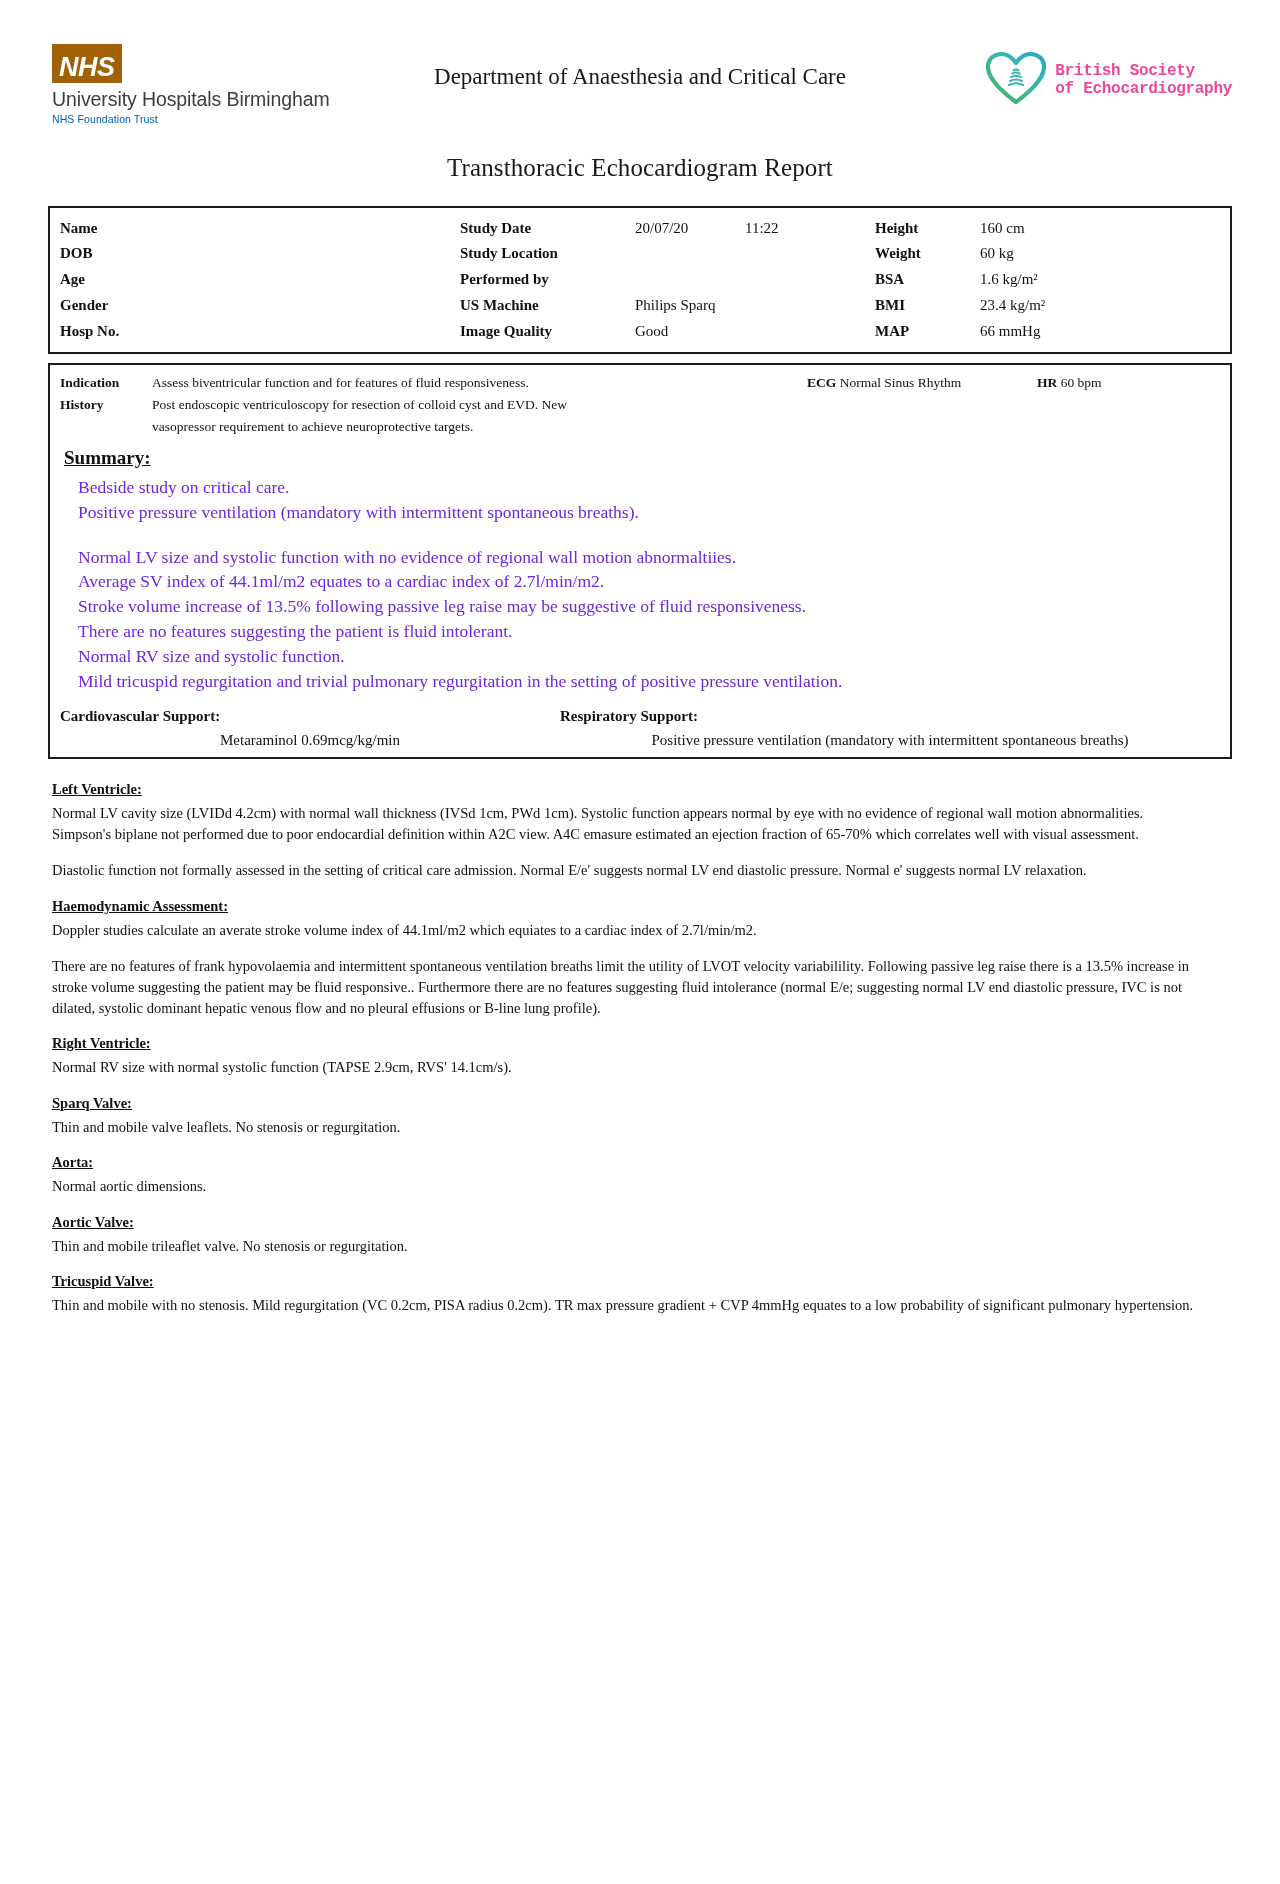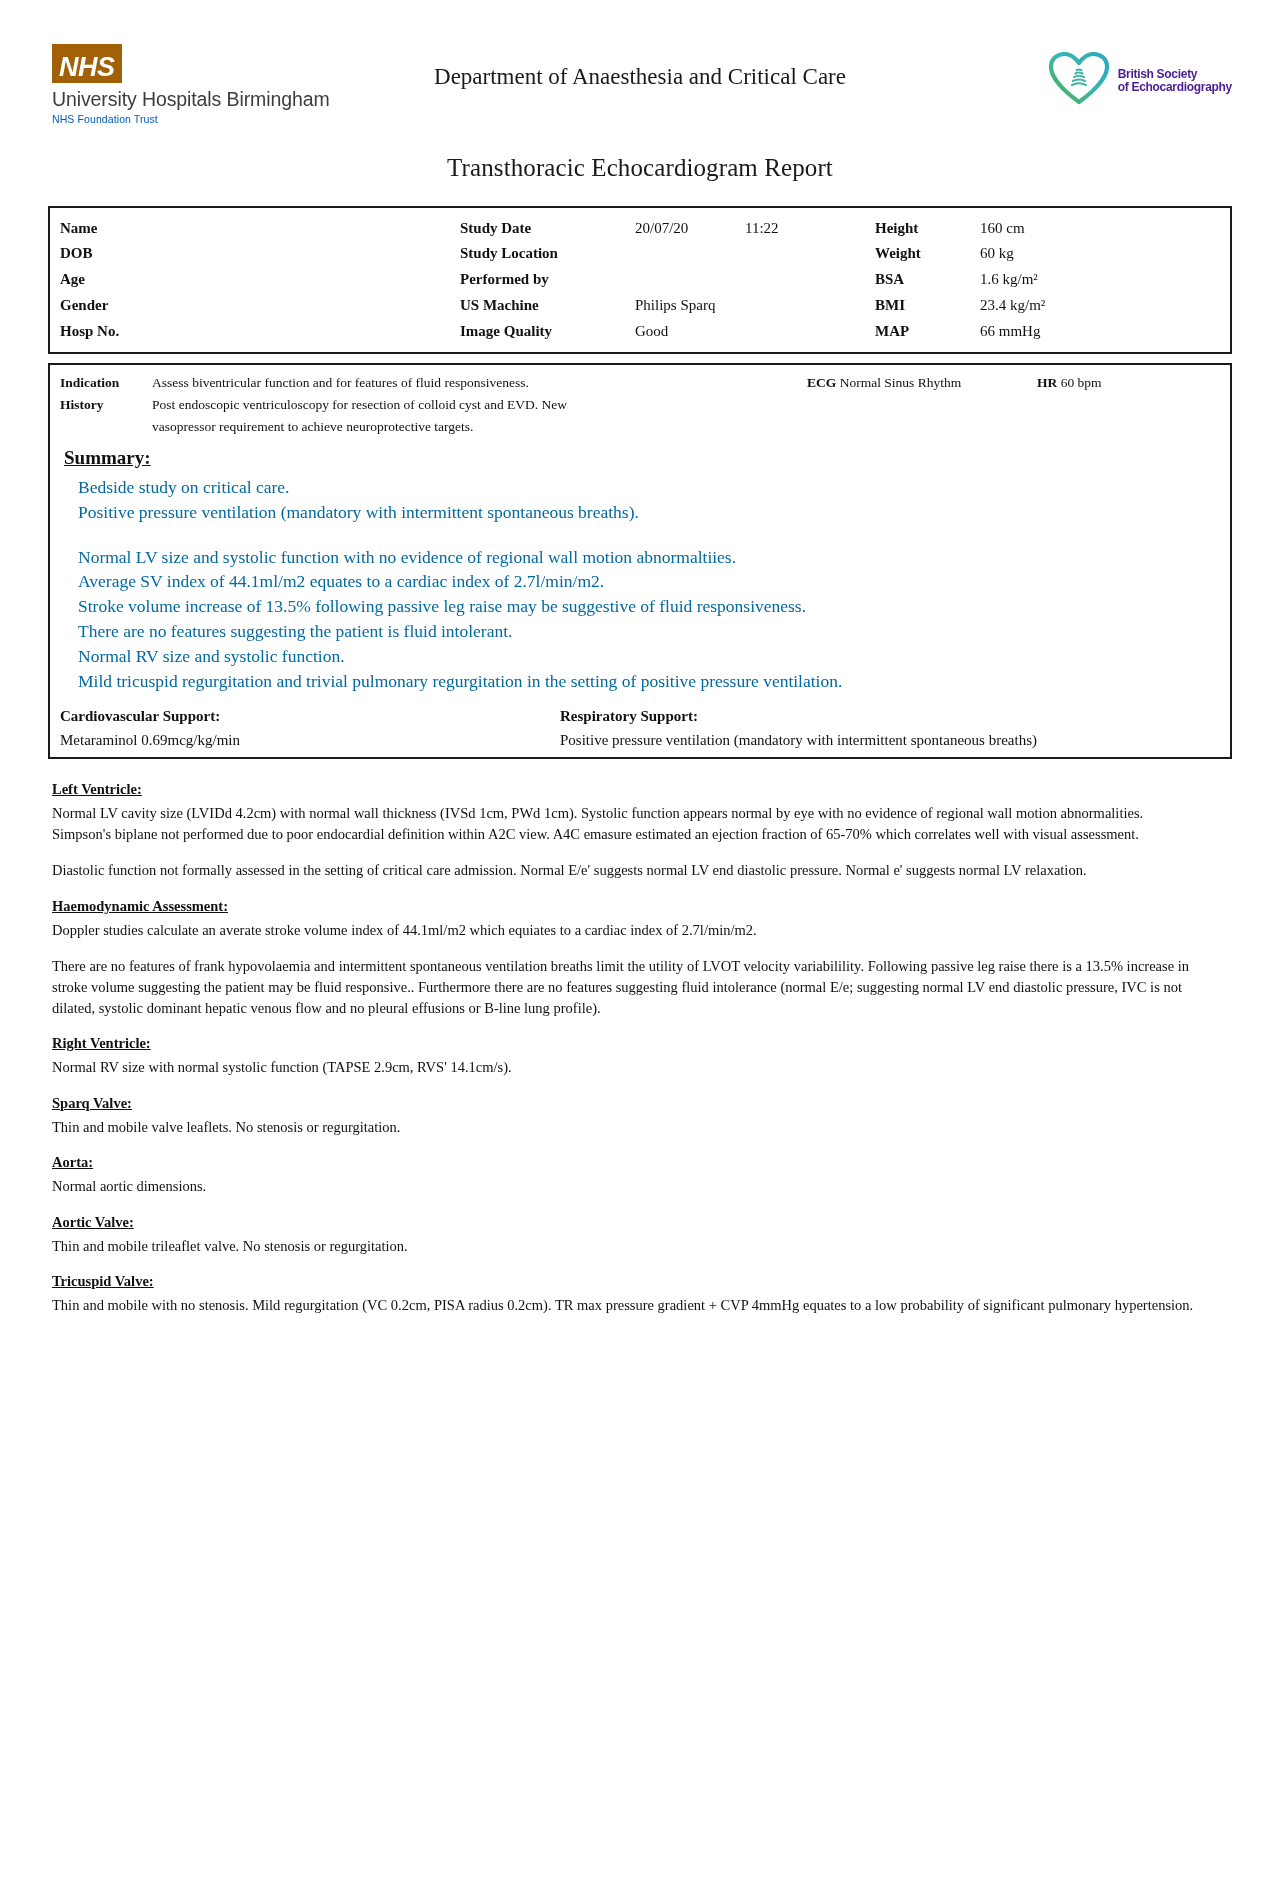--- a/index.html
+++ b/index.html
@@ -65,24 +65,24 @@
   }
   .bse-logo-block {
     width: 300px;
     display: flex;
     align-items: center;
     justify-content: flex-end;
     gap: 9px;
     padding-top: 8px;
   }
   .bse-text {
-    font-family: Liberation Sans, sans-serif;
+    font-family: Liberation Mono, monospace;
     font-weight: bold;
-    font-size: 12px;
-    color: #4c1d95;
+    font-size: 16px;
+    color: #ec4899;
     line-height: 1.12;
     letter-spacing: -0.3px;
   }
 
   
   .report-title {
     text-align: center;
     font-size: 25px;
     color: #1a1a1a;
     margin-top: 26px;
@@ -132,34 +132,34 @@
   .summary-head {
     font-size: 19px;
     font-weight: bold;
     text-decoration: underline;
     margin: 9px 0 6px 4px;
   }
   .summary-line {
     font-size: 17.5px;
     line-height: 1.42;
     margin-left: 18px;
-    color: #0369a1;
+    color: #6d28d9;
   }
   .summary-gap { height: 20px; }
 
   .support-table {
     width: 100%;
     border-collapse: collapse;
     margin-top: 10px;
     font-size: 15px;
   }
   .support-table td { vertical-align: top; padding: 2px 0; line-height: 1.35; }
   .support-table td.sc1 { width: 500px; }
   .support-head { font-weight: bold; }
-  .support-body-row td { padding-bottom: 7px; }
+  .support-body-row td { padding-bottom: 7px; text-align: center; }
 
   
   .sections { margin-top: 22px; padding: 0 4px; }
   .sec { margin-bottom: 17px; }
   .sec-head {
     font-size: 14.5px;
     font-weight: bold;
     text-decoration: underline;
     margin-bottom: 5px;
     color: #111;

